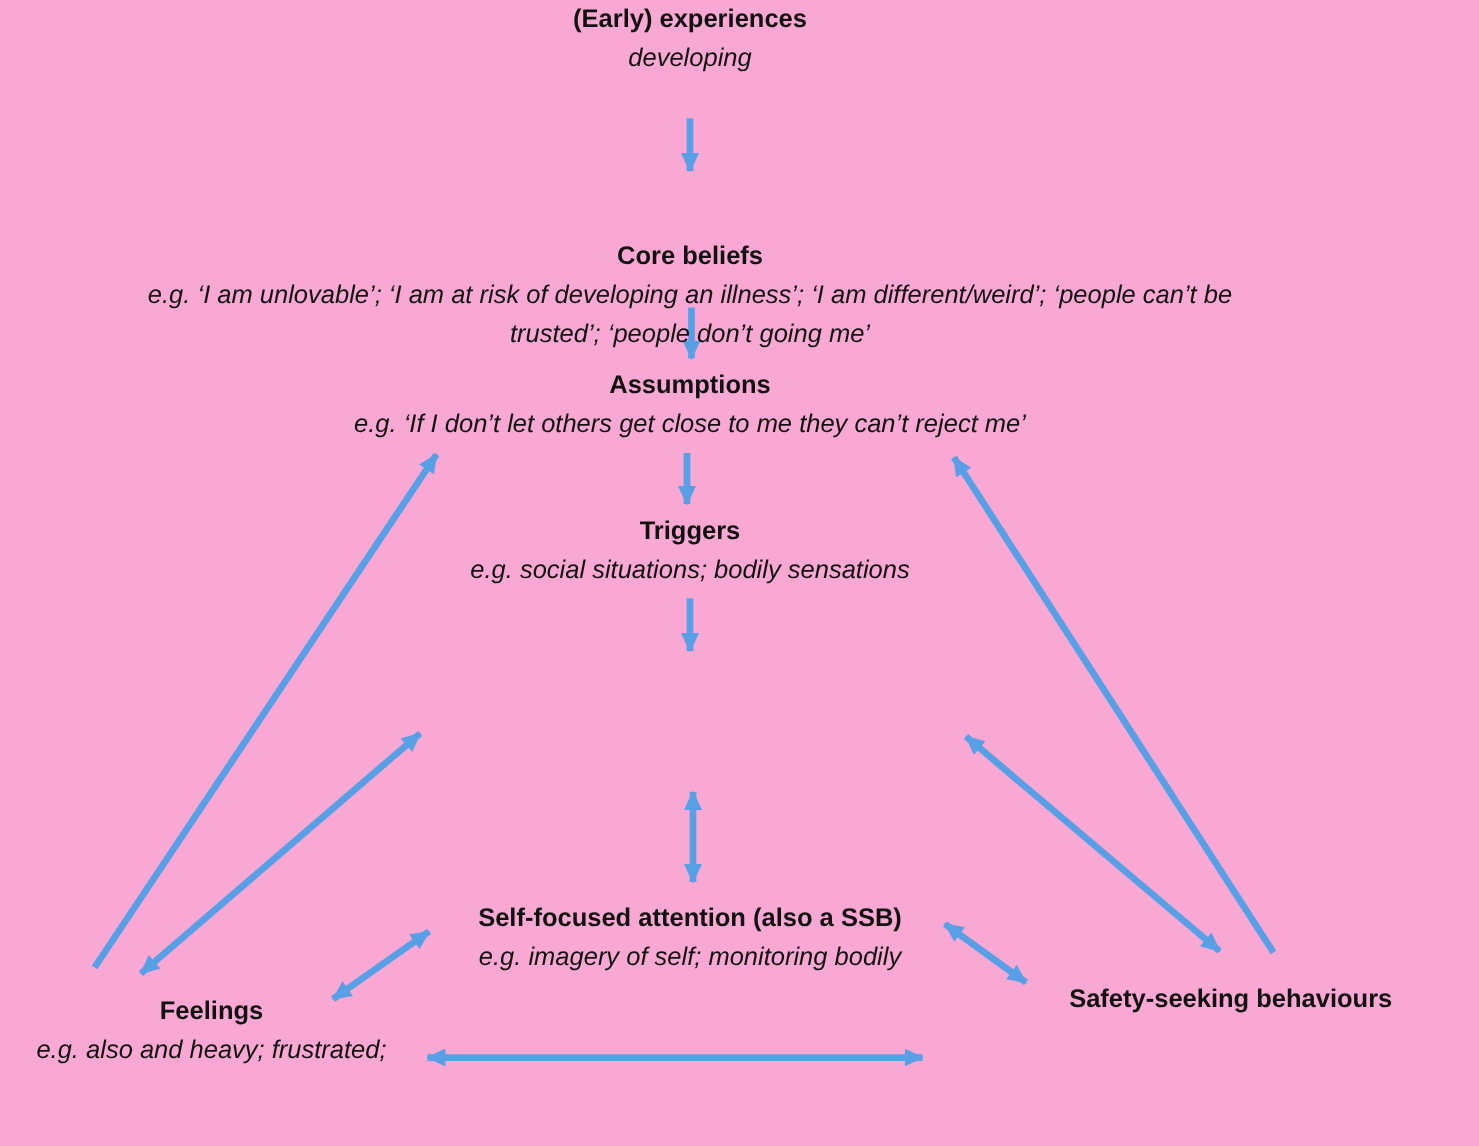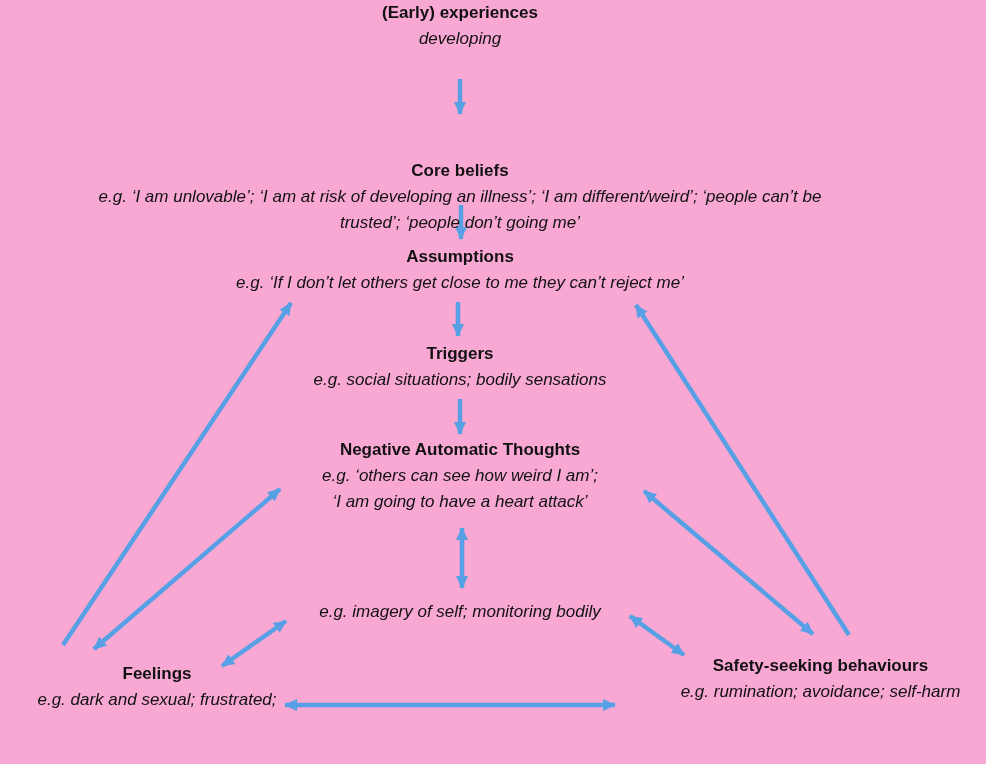--- a/index.html
+++ b/index.html
@@ -27,21 +27,21 @@
   }
   .node .title { font-weight: 700; }
   .node .examples { font-style: italic; }
 
   .n-early       { left: 40px;  top: 0px;   width: 840px; }
   .n-core        { left: 0px;   top: 120px; width: 920px; margin-top: 38px; }
   .n-assumptions { left: 150px; top: 244px; width: 620px; }
   .n-triggers    { left: 260px; top: 341px; width: 400px; }
   .n-nat         { left: 260px; top: 437px; width: 400px; }
   .n-sfa         { left: 260px; top: 599px; width: 400px; }
-  .n-feelings    { left: 16px;   top: 661px; width: 282px; }
+  .n-feelings    { left: 0px;   top: 661px; width: 282px; }
   .n-ssb         { left: 655px; top: 653px; width: 331px; }
 </style>
 </head>
 <body>
 
 <div class="canvas">
 
   <svg id="arrow-layer" viewBox="0 0 986 764" xmlns="http://www.w3.org/2000/svg">
     <defs>
       <marker id="head-end" markerUnits="userSpaceOnUse" markerWidth="16" markerHeight="14" refX="12" refY="6" orient="auto">
@@ -87,41 +87,32 @@
       </div>
   </div>
 
   <div class="node n-assumptions">
     <div class="title">Assumptions</div>
     <div class="examples">
         <div>e.g. ‘If I don’t let others get close to me they can’t reject me’</div>
       </div>
   </div>
 
-  <div class="node n-nat">
-    <div class="title">Negative Automatic Thoughts</div>
-    <div class="examples">
-        <div>e.g. ‘others can see how weird I am’;</div>
-        <div>‘I am going to have a heart attack’</div>
-      </div>
-  </div>
 
   <div class="node n-sfa">
+    <div class="title">Self-focused attention (also a SSB)</div>
     <div class="examples">
         <div>e.g. imagery of self; monitoring bodily</div>
       </div>
   </div>
 
   <div class="node n-feelings">
     <div class="title">Feelings</div>
     <div class="examples">
-        <div>e.g. dark and sexual; frustrated;</div>
+        <div>e.g. also and heavy; frustrated;</div>
       </div>
   </div>
 
   <div class="node n-ssb">
     <div class="title">Safety-seeking behaviours</div>
-    <div class="examples">
-        <div>e.g. rumination; avoidance; self-harm</div>
-      </div>
   </div>
 
 </div>
 
 </body></html>

